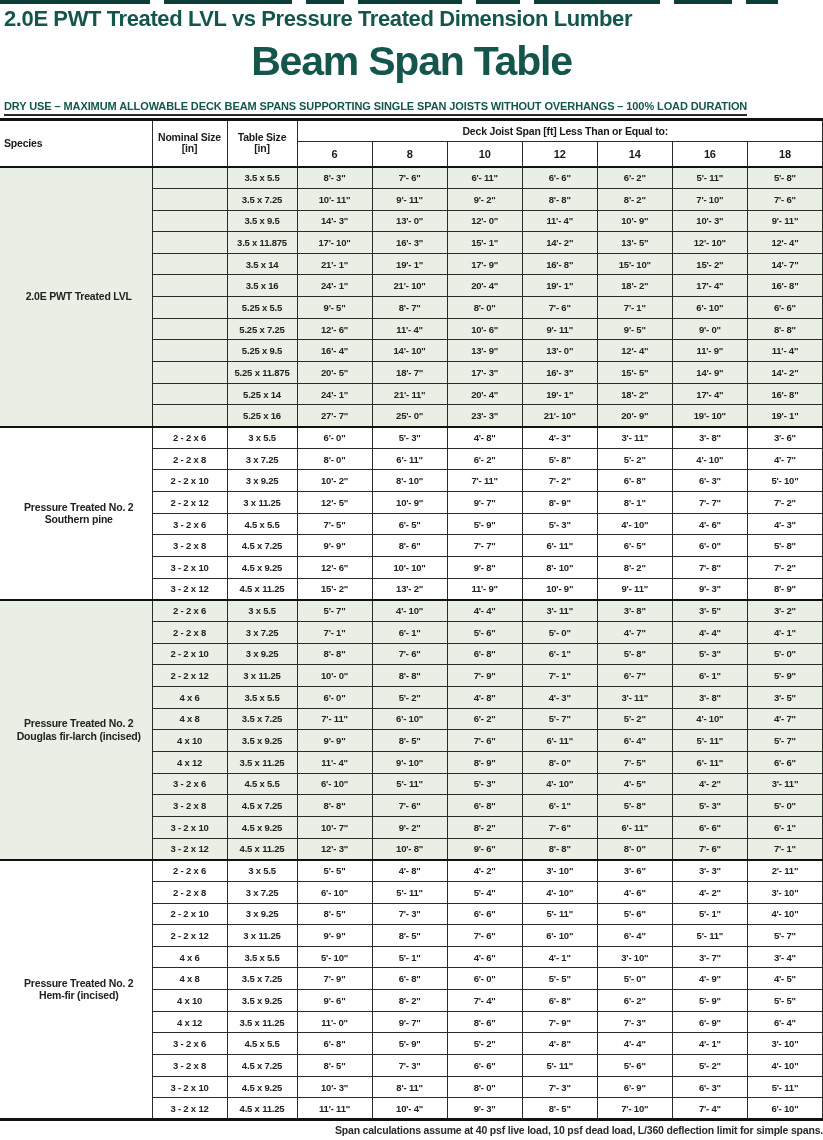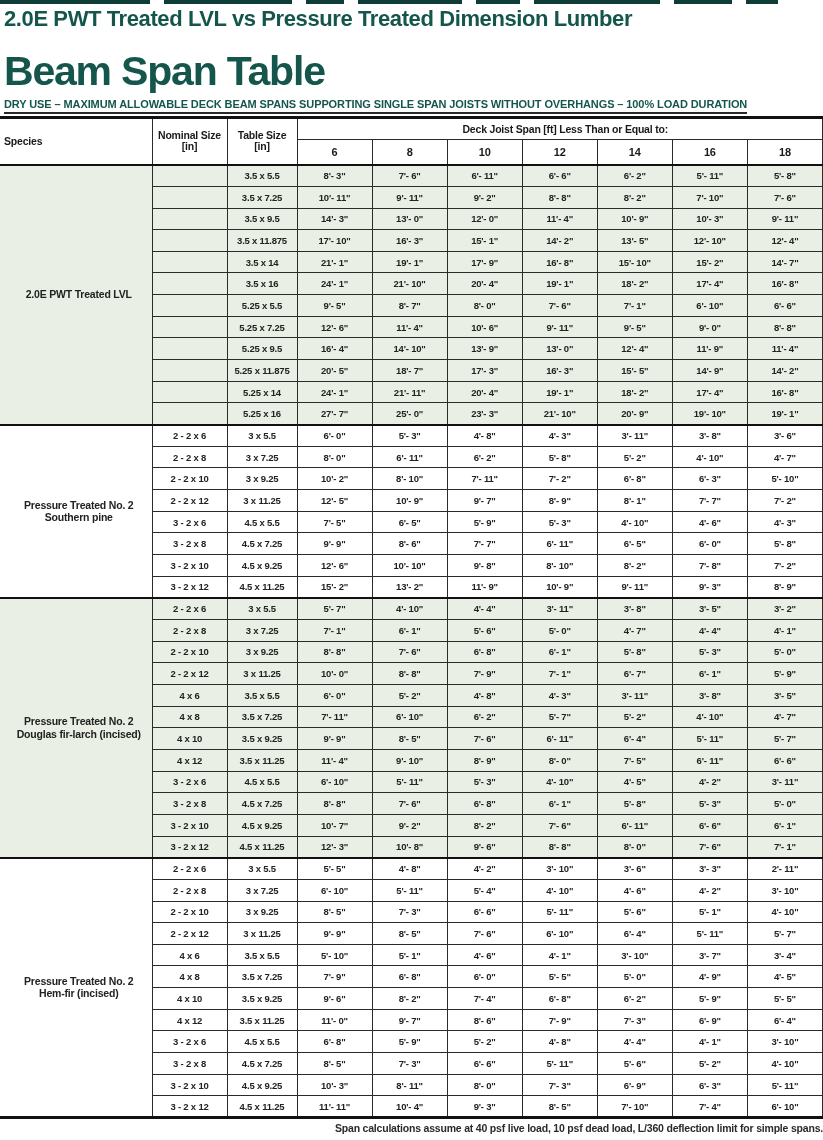--- a/index.html
+++ b/index.html
@@ -32,23 +32,24 @@
     font-weight: 700;
     letter-spacing: -0.4px;
     line-height: 1.1;
   }
   .title-line2 {
     color: #14564c;
     font-size: 41px;
     font-weight: 800;
     letter-spacing: -1.2px;
     line-height: 1.0;
-    margin-top: 20px;
-  }
-  .subtitle-wrap { padding: 0 4px; margin-top: 2px; }
+    margin-top: 10px;
+    text-align: center;
+  }
+  .subtitle-wrap { padding: 0 4px; margin-top: 14px; }
   .subtitle {
     display: inline-block;
     color: #14564c;
     font-size: 11px;
     font-weight: 700;
     letter-spacing: -0.1px;
     border-bottom: 2px solid #2a2a2a;
     padding-bottom: 2px;
   }
 

